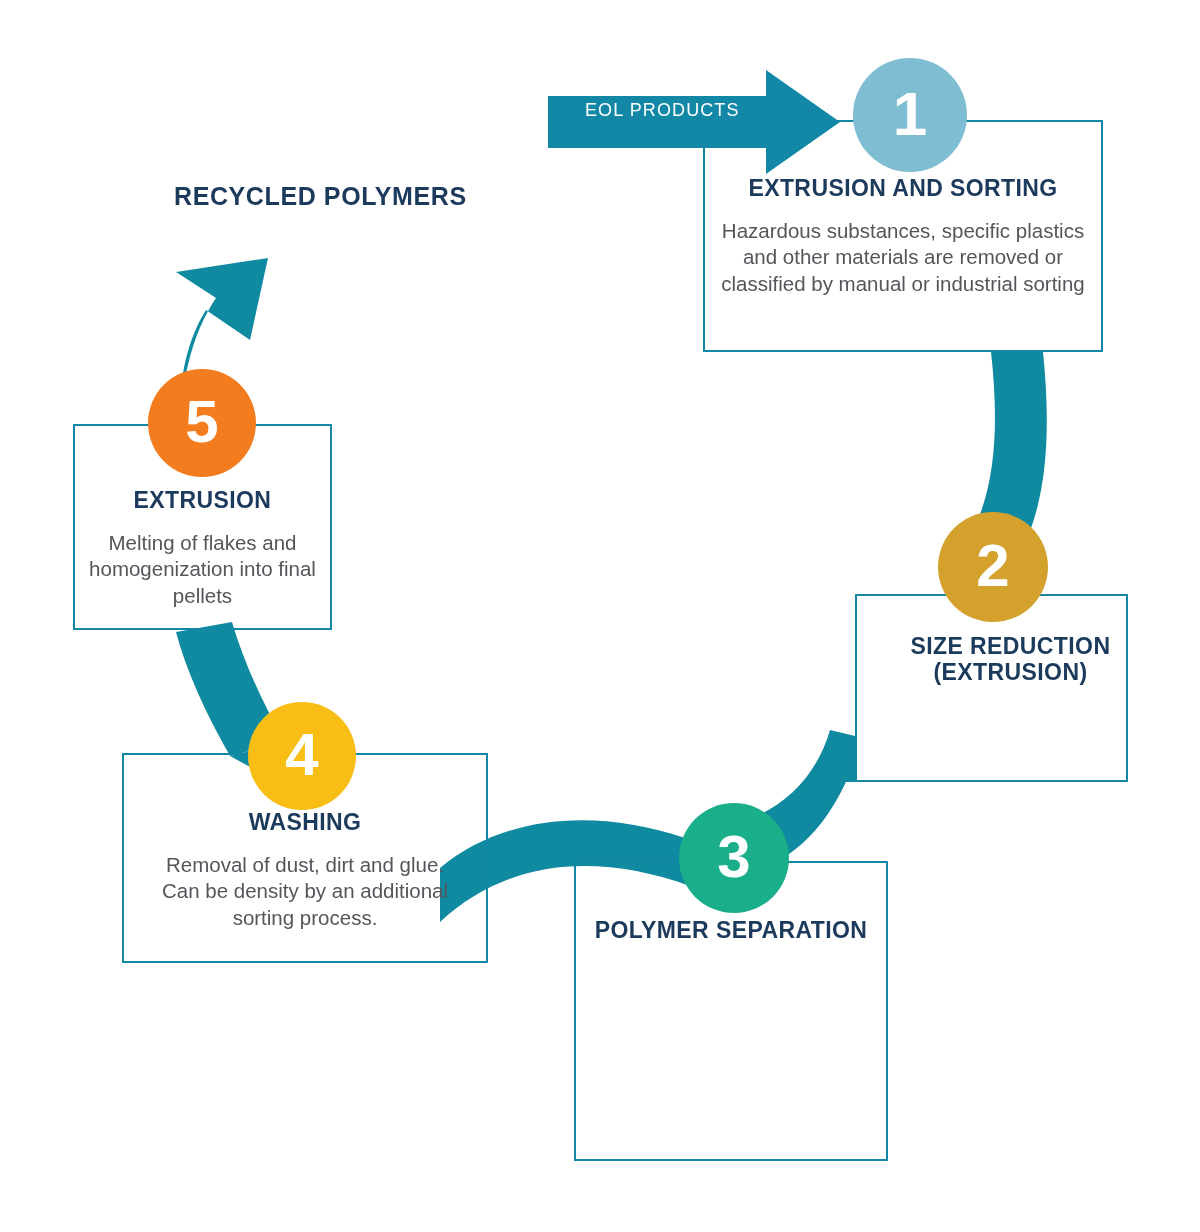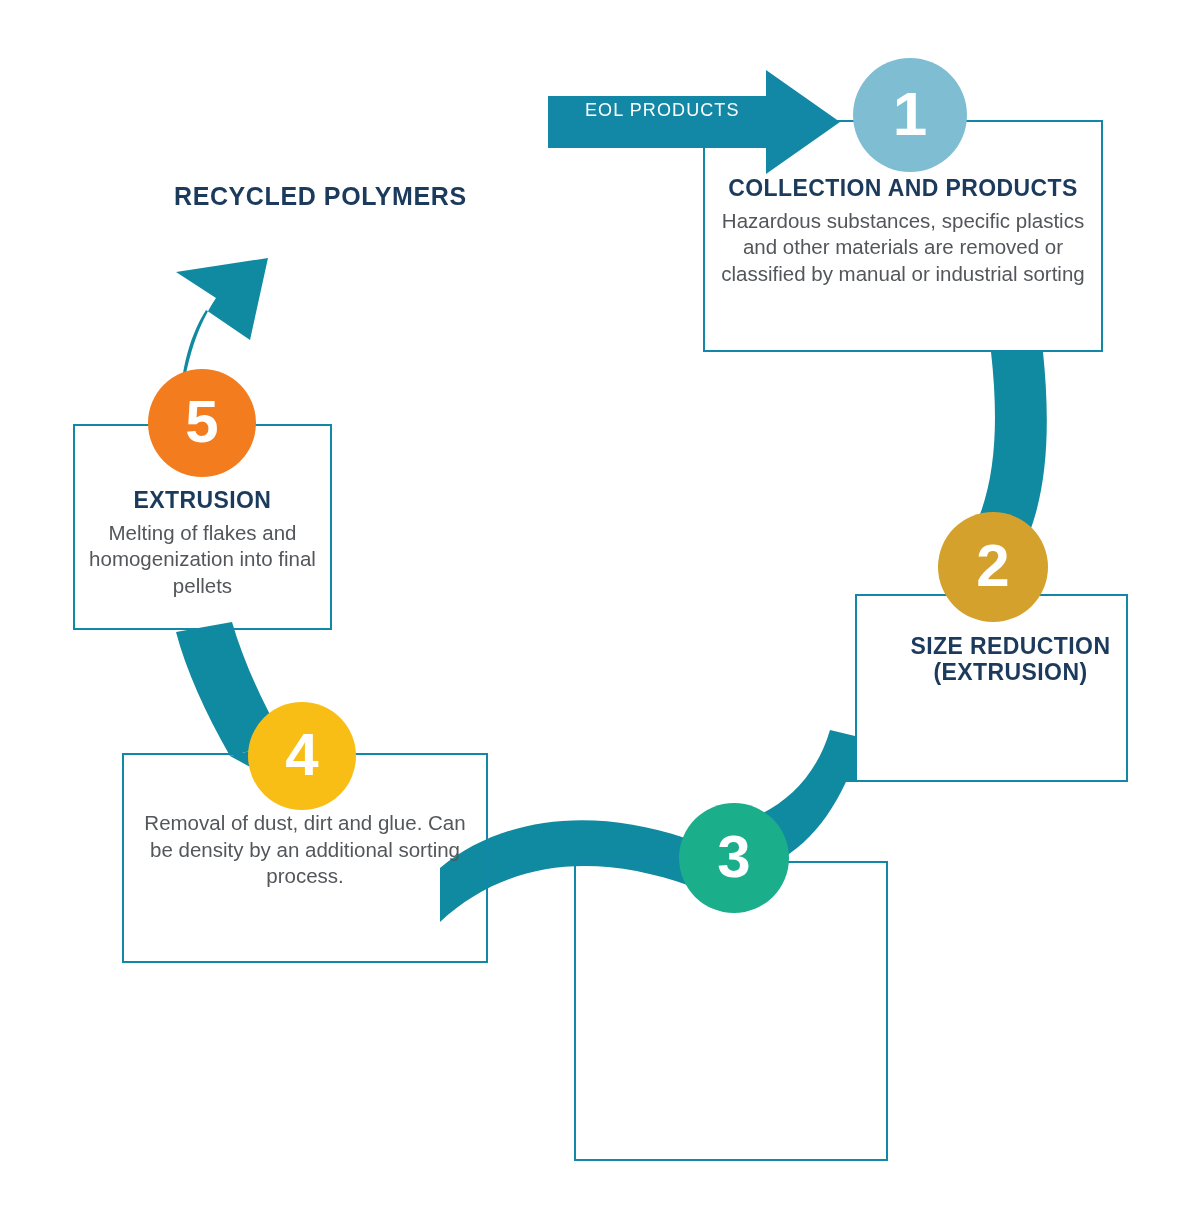--- a/index.html
+++ b/index.html
@@ -45,21 +45,21 @@
     color: #1B3A5C;
     line-height: 1.12;
     margin: 0 0 6px 0;
   }
   .step-desc {
     font-family: "Liberation Sans", sans-serif;
     font-weight: normal;
     font-size: 20.5px;
     color: #53565A;
     line-height: 1.30;
-    margin: 0;
+    margin: 16px;
   }
   .num-circle {
     position: absolute;
     border-radius: 50%;
     display: flex;
     align-items: center;
     justify-content: center;
     color: #ffffff;
     font-family: "Liberation Sans", sans-serif;
     font-weight: bold;
@@ -151,35 +151,37 @@
 
   <div class="num-circle" style="left:248px; top:702px; width:108px; height:108px; background:#F8BE16; font-size:60px;">
     <span>4</span>
   </div>
 
   <div class="num-circle" style="left:148px; top:369px; width:108px; height:108px; background:#F27C1E; font-size:60px;">
     <span>5</span>
   </div>
 
   <div class="step-content" style="left:703px; top:176px; width:400px;">
-    <p class="step-title">COLLECTION AND PRODUCTS</p>
+    <p class="step-title">EXTRUSION AND SORTING</p>
     <p class="step-desc">Hazardous substances, specific plastics and other materials are removed or classified by manual or industrial sorting</p>
   </div>
 
   <div class="step-content" style="left:855px; top:634px; width:311px;">
     <p class="step-title">
       <span>SIZE REDUCTION</span><br>
       <span>(EXTRUSION)</span>
     </p>
   </div>
 
   <div class="step-content" style="left:570px; top:918px; width:322px;">
+    <p class="step-title">POLYMER SEPARATION</p>
   </div>
 
   <div class="step-content" style="left:134px; top:810px; width:342px;">
+    <p class="step-title">WASHING</p>
     <p class="step-desc">Removal of dust, dirt and glue. Can be density by an additional sorting process.</p>
   </div>
 
   <div class="step-content" style="left:73px; top:488px; width:259px;">
     <p class="step-title">EXTRUSION</p>
     <p class="step-desc">Melting of flakes and homogenization into final pellets</p>
   </div>
 
   <div class="eol-label" style="left:585px; top:100px;">EOL PRODUCTS</div>
 

